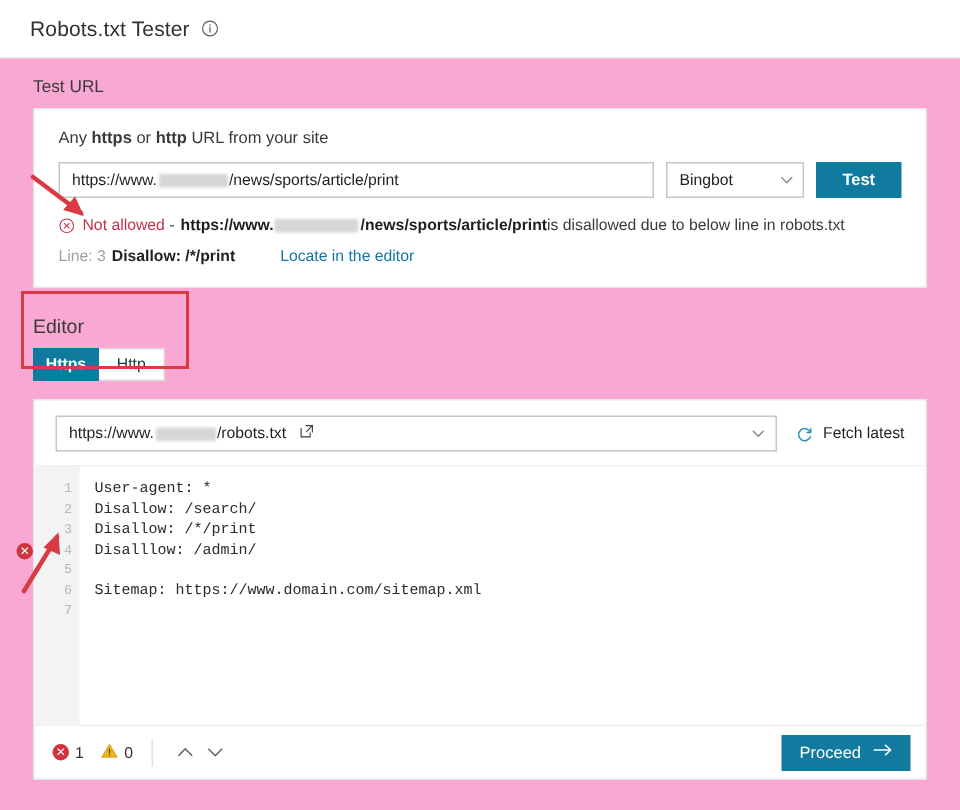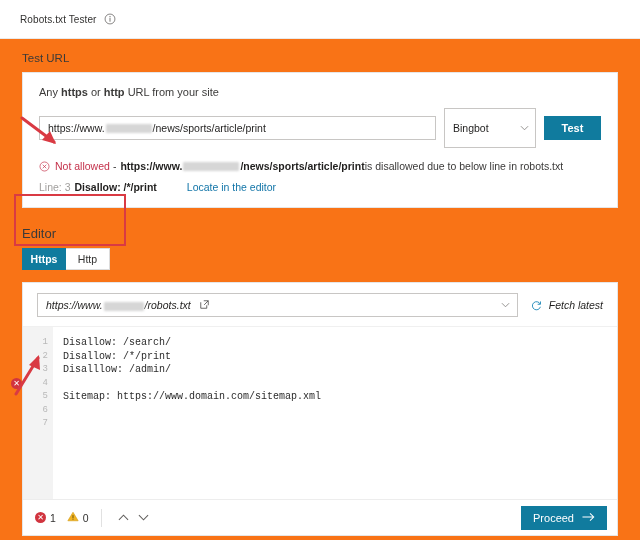--- a/index.html
+++ b/index.html
@@ -20,35 +20,35 @@
   
   .app-header {
     height: 38px;
     background: #ffffff;
     display: flex;
     align-items: center;
     padding: 0 0 0 20px;
     box-sizing: border-box;
   }
   .app-title {
-    font-size: 10px;
+    font-size: 14px;
     color: #323130;
     font-weight: 400;
     letter-spacing: .1px;
   }
   .info-icon {
     margin-left: 7px;
     display: inline-flex;
     align-items: center;
     color: #605e5c;
   }
 
   
   .page-body {
-    background: #f97316;
+    background: #f9a8d4;
     padding: 0 0 0 0;
     height: 502px;
     box-sizing: border-box;
     border-top: 1px solid #eaeaea;
   }
 
   .section-label {
     font-size: 11.5px;
     color: #3b3a39;
     padding: 13px 0 8px 22px;
@@ -101,21 +101,21 @@
     border-radius: 1px;
     margin: 0 1px;
     vertical-align: middle;
     filter: blur(1.1px);
   }
   .blur-chip.sm { width: 40px; }
   .blur-chip.lg { width: 56px; }
 
   .select-box {
     width: 92px;
-    height: 40px;
+    height: 24px;
     border: 1px solid #c8c6c4;
     background: #fff;
     display: flex;
     align-items: center;
     justify-content: space-between;
     padding: 0 6px 0 8px;
     font-size: 10.5px;
     color: #201f1e;
     box-sizing: border-box;
   }
@@ -225,21 +225,20 @@
     margin: 12px 22px 0 22px;
     background: #ffffff;
     border: 1px solid #e6e6e6;
     box-sizing: border-box;
   }
   .editor-top {
     display: flex;
     align-items: center;
     padding: 10px 14px 9px 14px;
     gap: 12px;
-    font-style: italic;
   }
   .file-select {
     flex: 1 1 auto;
     height: 24px;
     border: 1px solid #c8c6c4;
     background: #fff;
     display: flex;
     align-items: center;
     justify-content: space-between;
     padding: 0 7px 0 8px;
@@ -475,20 +474,21 @@
           <div class="gutter-n">1</div>
           <div class="gutter-n">2</div>
           <div class="gutter-n">3</div>
           <div class="gutter-n">4</div>
           <div class="err-marker" style="top: 50.5px;">✕</div>
           <div class="gutter-n">5</div>
           <div class="gutter-n">6</div>
           <div class="gutter-n">7</div>
         </div>
       <div class="code-body" id="code-body">
+          <div class="code-line">User-agent: *</div>
           <div class="code-line">Disallow: /search/</div>
           <div class="code-line">Disallow: /*/print</div>
           <div class="code-line">Disalllow: /admin/</div>
           <div class="code-line">&nbsp;</div>
           <div class="code-line">Sitemap: https://www.domain.com/sitemap.xml</div>
           <div class="code-line">&nbsp;</div>
         </div>
     </div>
 
     <div class="editor-footer">

